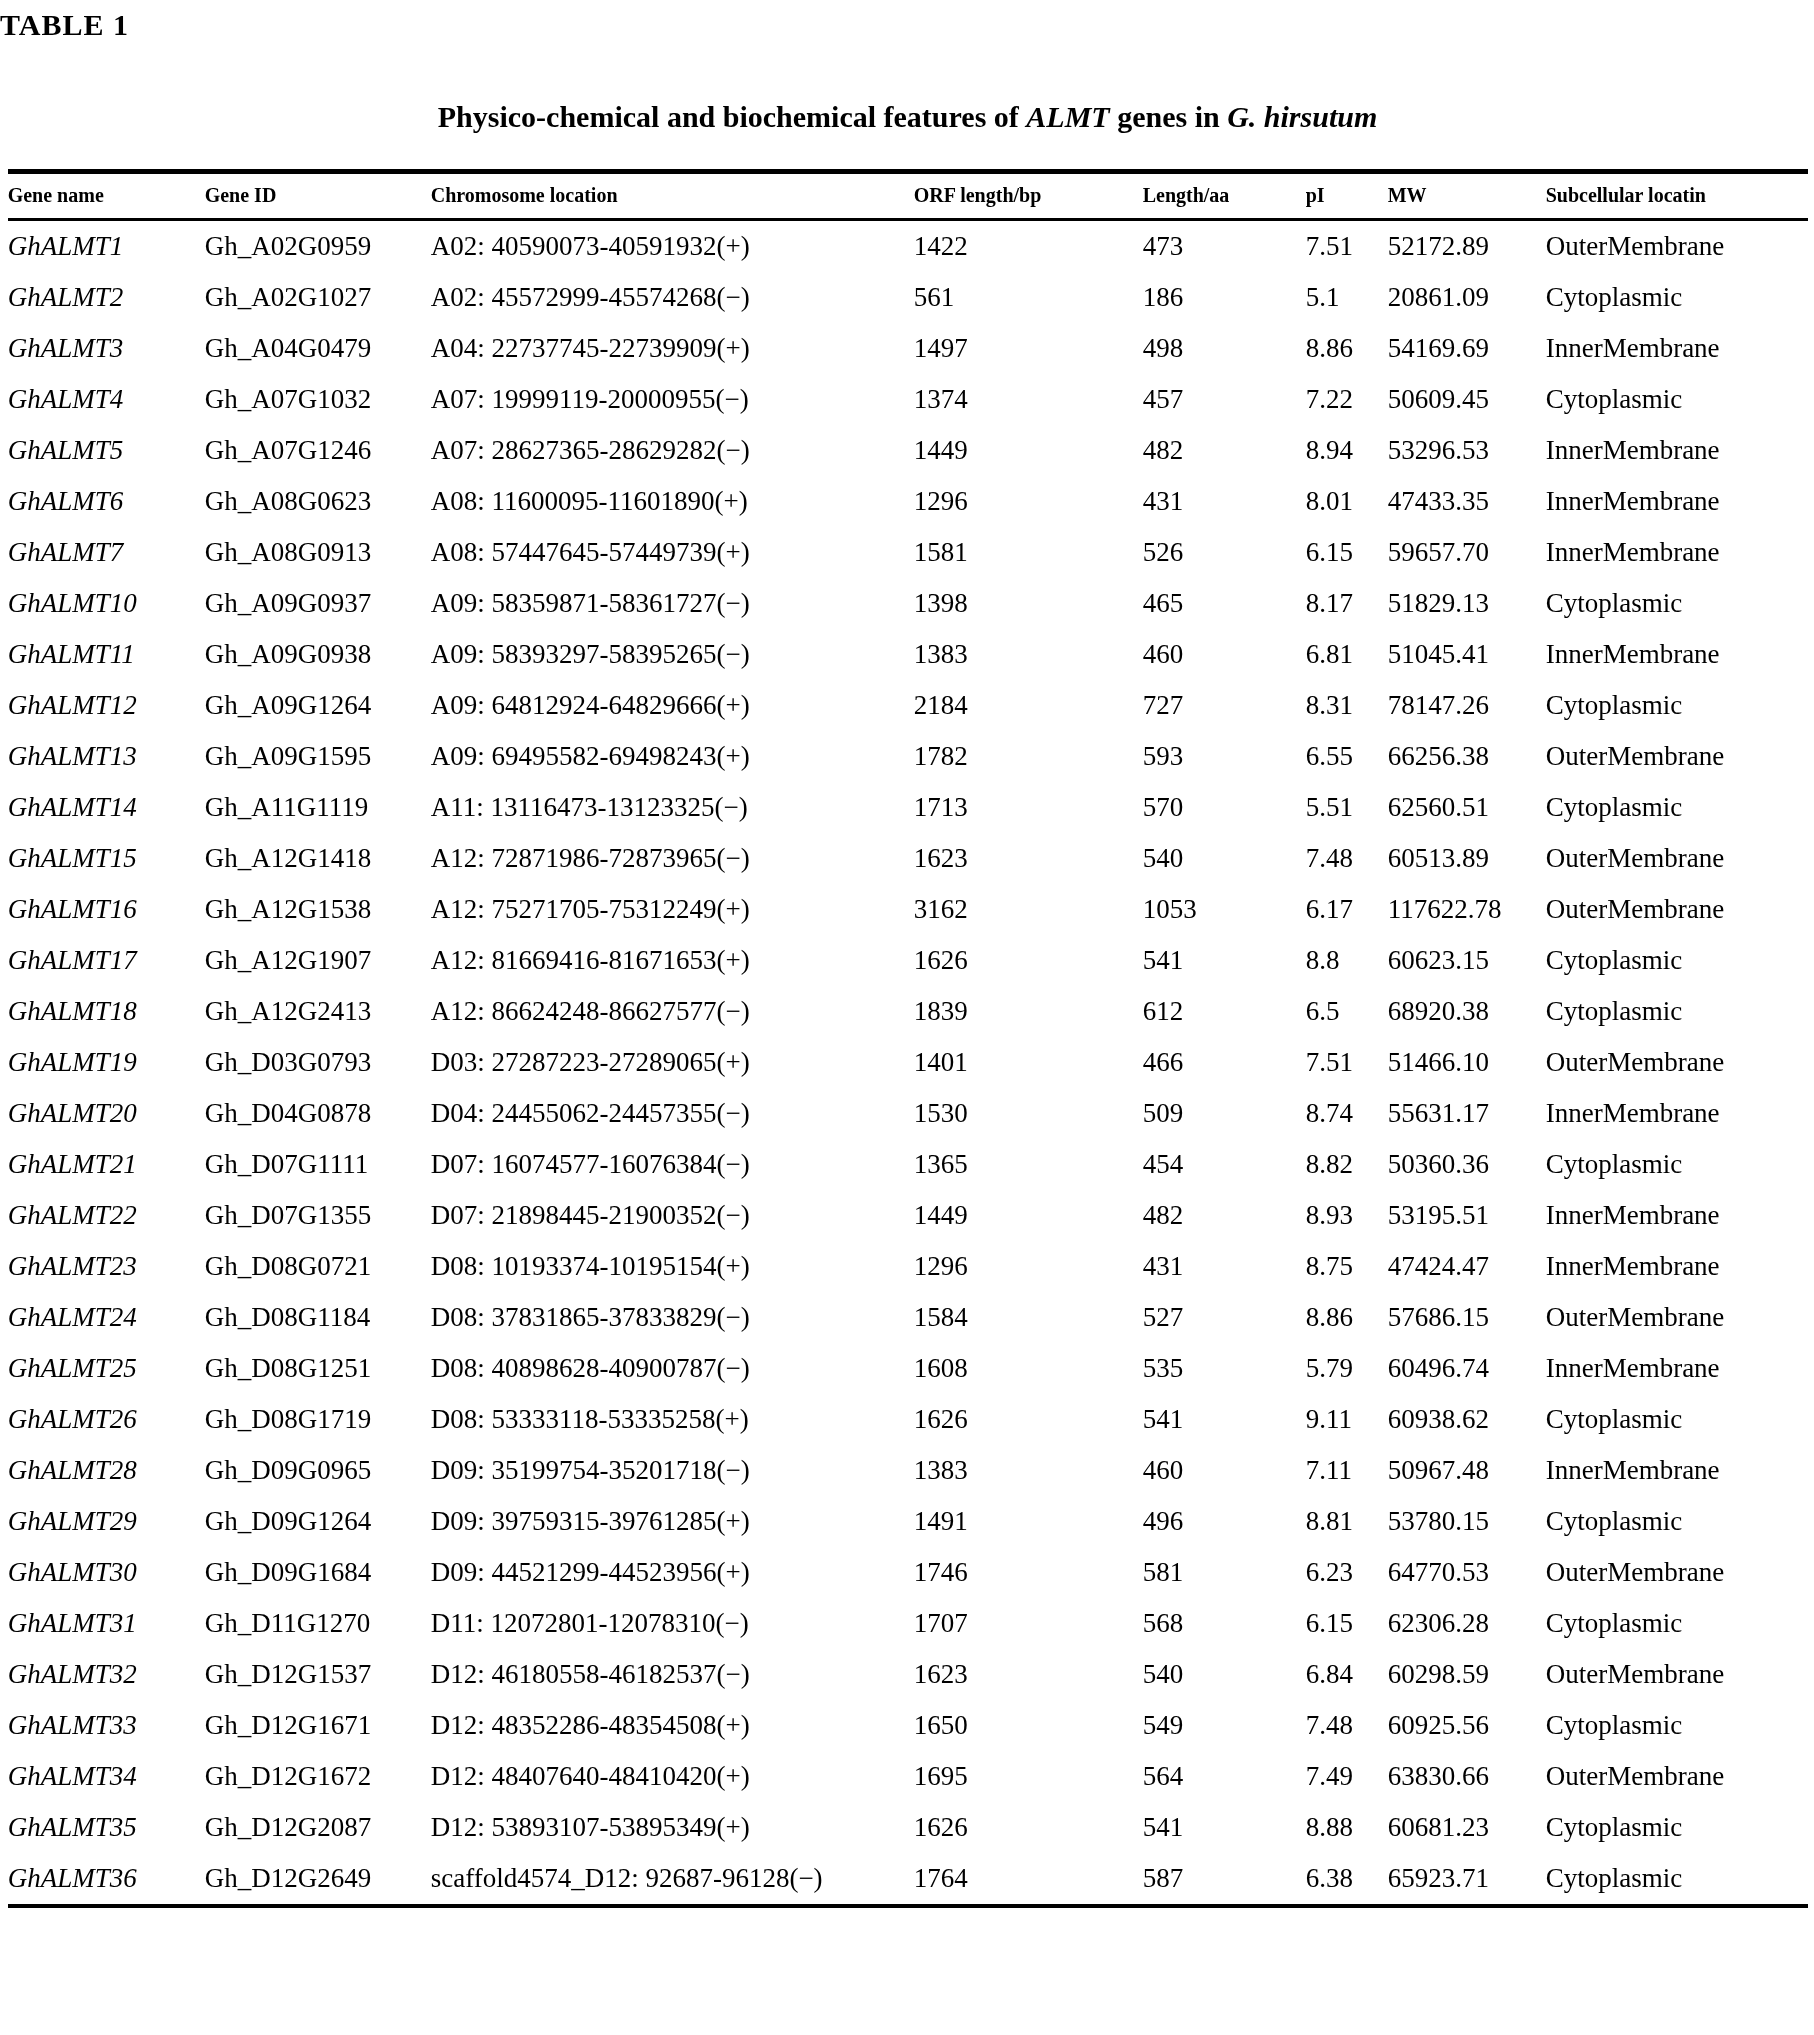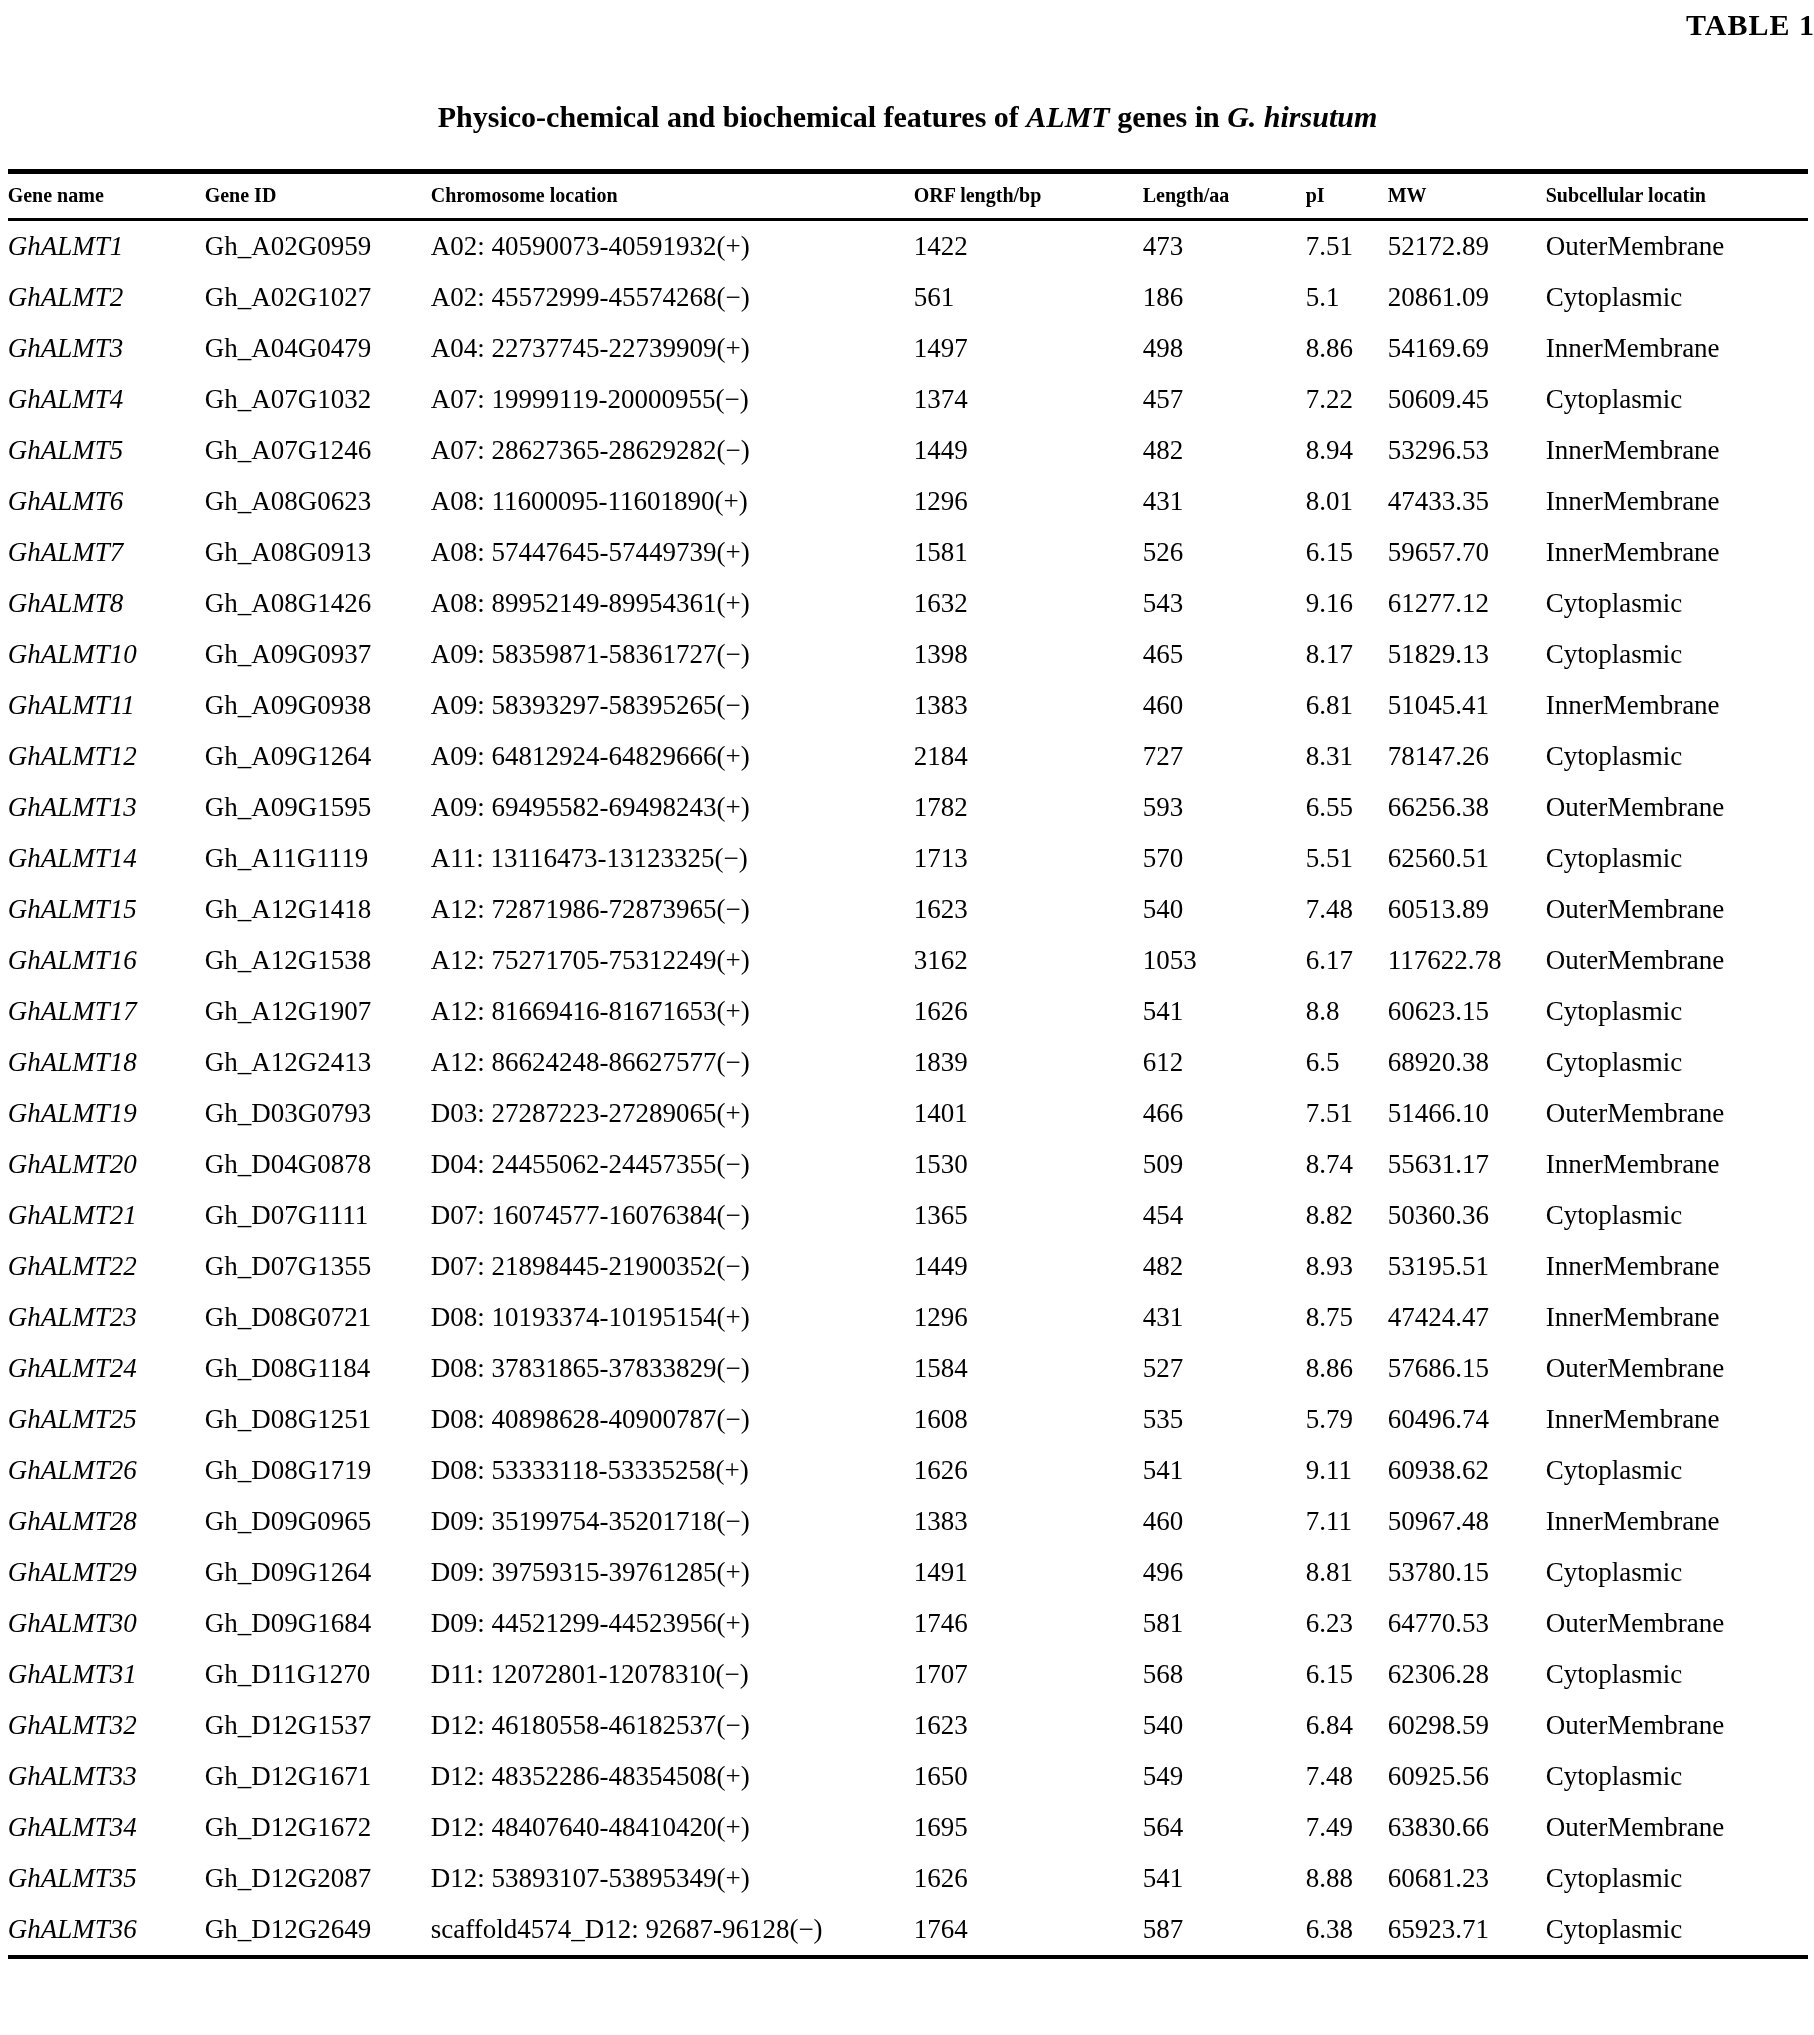--- a/index.html
+++ b/index.html
@@ -10,21 +10,21 @@
   .page {
     position: relative;
     width: 1815px;
     height: 2036px;
     background: #ffffff;
     color: #000000;
     font-family: "Liberation Serif", "DejaVu Serif", serif;
     overflow: hidden;
   }
   .title {
-    text-align: right;
+    text-align: left;
     font-weight: bold;
     font-size: 30px;
     padding-top: 7.7px;
     letter-spacing: 1px;
   }
   .caption {
     text-align: center;
     font-weight: bold;
     font-size: 30px;
     margin-top: 58px;
@@ -158,30 +158,20 @@
         <td class="c-gene gene-name">GhALMT7</td>
         <td>Gh_A08G0913</td>
         <td>A08: 57447645-57449739(+)</td>
         <td>1581</td>
         <td>526</td>
         <td>6.15</td>
         <td>59657.70</td>
         <td>InnerMembrane</td>
       </tr>
         <tr>
-        <td class="c-gene gene-name">GhALMT8</td>
-        <td>Gh_A08G1426</td>
-        <td>A08: 89952149-89954361(+)</td>
-        <td>1632</td>
-        <td>543</td>
-        <td>9.16</td>
-        <td>61277.12</td>
-        <td>Cytoplasmic</td>
-      </tr>
-        <tr>
         <td class="c-gene gene-name">GhALMT10</td>
         <td>Gh_A09G0937</td>
         <td>A09: 58359871-58361727(−)</td>
         <td>1398</td>
         <td>465</td>
         <td>8.17</td>
         <td>51829.13</td>
         <td>Cytoplasmic</td>
       </tr>
         <tr>

